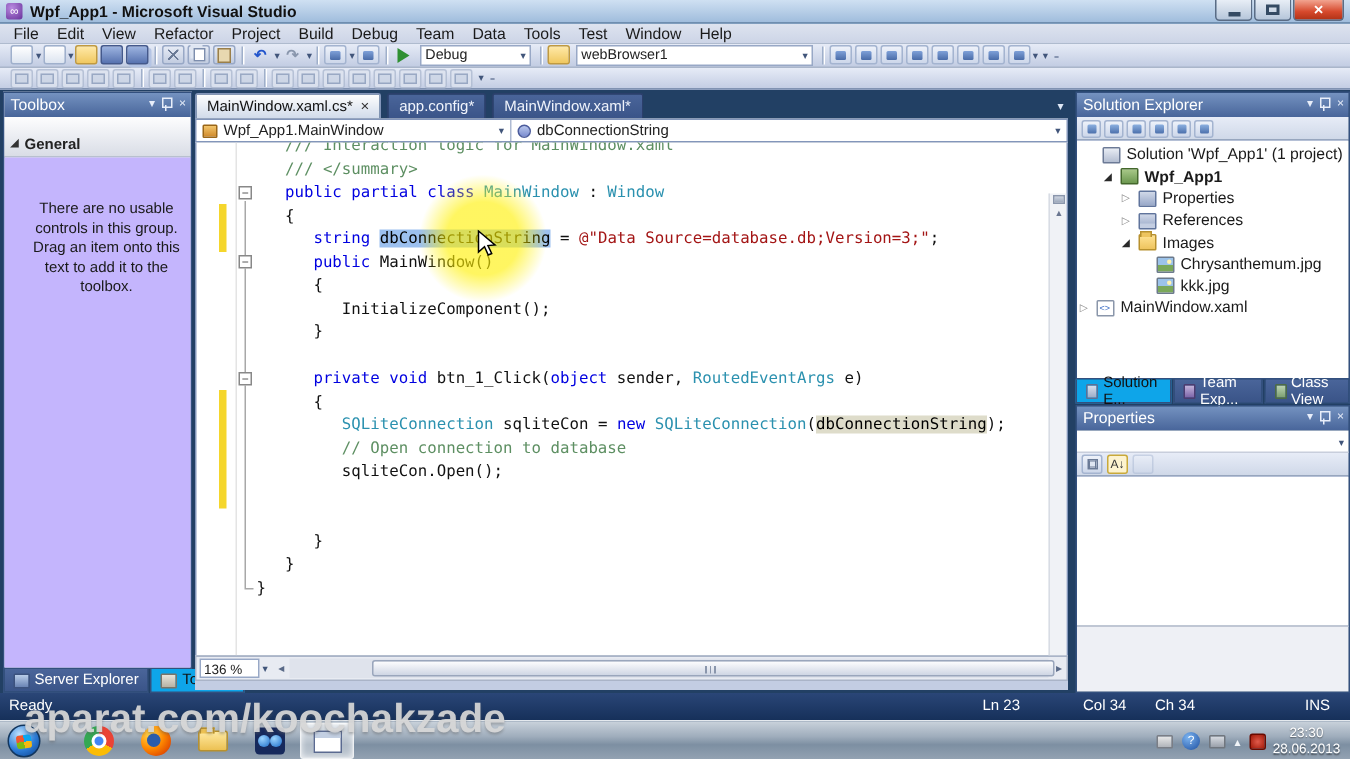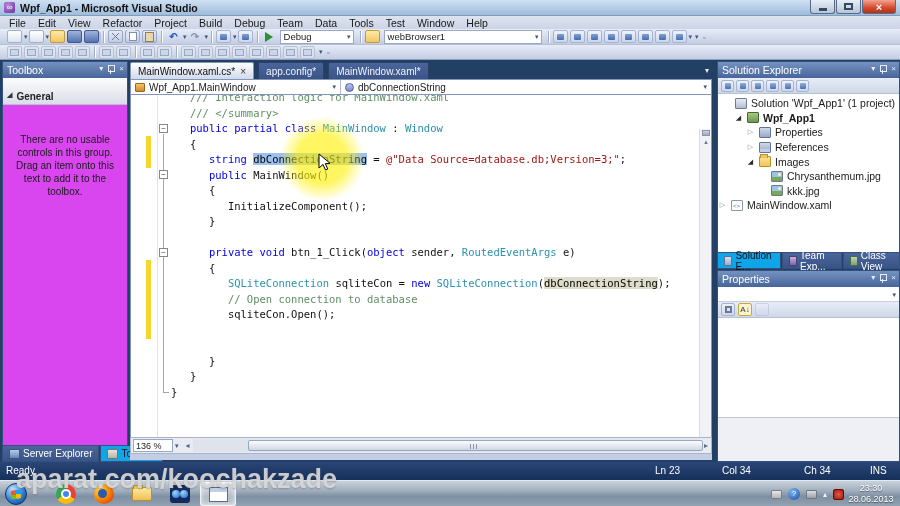--- a/index.html
+++ b/index.html
@@ -55,21 +55,21 @@
   .twbtns { position:absolute; right:3px; top:2px; display:flex; align-items:center; gap:4px; color:#e8eefa; }
   .twbtns .g { font-size:8px; line-height:10px; }
   .pin-icon { width:8px; height:10px; position:relative; }
   .pin-icon::before { content:""; position:absolute; left:1px; top:1px; width:5px; height:5px; border:1px solid #e8eefa; }
   .pin-icon::after { content:""; position:absolute; left:3px; top:6px; width:1px; height:4px; background:#e8eefa; }
 
   
   .toolbox { position:absolute; left:2px; top:61px; width:126px; height:385px; background:#f4f6fa; border:1px solid #33507e; display:flex; flex-direction:column; }
   .tbx-section { height:15px; background:linear-gradient(#fdfdfe,#d9dde6); border-bottom:1px solid #b8c0cf; font-size:10px; font-weight:bold; color:#222; display:flex; align-items:flex-start; padding:13px 4px; gap:4px; }
   .tbx-section .exp { font-size:7px; color:#333; }
-  .tbx-body { flex:1; background:#d946ef; display:flex; justify-content:center; padding-top:28px; }
+  .tbx-body { flex:1; background:#c4b5fd; display:flex; justify-content:flex-end; padding-top:28px; }
   .tbx-empty { width:112px; font-size:10px; color:#1a1a1a; text-align:center; line-height:13px; }
 
   
   .left-tabs { position:absolute; left:2px; top:446px; height:16px; display:flex; gap:1px; }
   .dock-tab { display:flex; align-items:center; gap:3px; font-size:10px; padding:0 6px; border:1px solid #33507e; border-top:none; background:linear-gradient(#4a659a,#3a5488); color:#fff; }
   .dock-tab.active { background:#0ea5e9; color:#111; }
   .mini-ico { width:11px; height:10px; border-radius:1px; }
   .ik-server { background:linear-gradient(#b8cce8,#6a84b4); border:1px solid #3c527e; }
   .ik-toolbox { background:linear-gradient(#e8e4da,#b8b2a4); border:1px solid #7a7468; }
   .ik-generic { background:linear-gradient(#d8e0ee,#9cacc8); border:1px solid #5c6f94; }
@@ -167,21 +167,21 @@
   .pt-grid { width:7px; height:7px; background:
     linear-gradient(#6a7a96 1px, transparent 1px) 0 0/4px 4px,
     linear-gradient(90deg,#6a7a96 1px, transparent 1px) 0 0/4px 4px, #dfe6f2; border:1px solid #6a7a96; }
   .prop-grid { flex:1; background:#fff; }
   .prop-desc { height:44px; background:#eef0f5; border-top:1px solid #c0c6d4; }
 
   
   .statusbar { position:absolute; left:0; top:462px; width:900px; height:18px; background:linear-gradient(#2a4677,#16305a); color:#fff; font-size:10px; }
   .sb-ready { position:absolute; left:6px; top:3px; }
   .sb-f { position:absolute; top:3px; }
-  .sb-ln { left:655px; } .sb-col { left:722px; } .sb-ch { left:804px; } .sb-ins { left:870px; }
+  .sb-ln { left:655px; } .sb-col { left:722px; } .sb-ch { left:770px; } .sb-ins { left:870px; }
 
   
   .taskbar { position:absolute; left:0; top:480px; width:900px; height:26px; background:linear-gradient(#c9d2db,#9fadbc 40%,#7d8fa2 62%,#93a2b2); border-top:1px solid #e4e9ee; }
   .orb { position:absolute; left:5px; top:2px; width:22px; height:22px; border-radius:50%; background:radial-gradient(circle at 35% 28%, #bfe3ff, #2d7cd6 55%, #0a3f8c); border:1px solid #12365e; display:flex; align-items:center; justify-content:center; }
   .orb .flag { width:10px; height:9px; background:conic-gradient(#05a6f0 0 25%, #ffba08 0 50%, #81bc06 0 75%, #f35325 0); border-radius:2px; transform:rotate(-8deg); opacity:.95; }
   .tb-apps { position:absolute; left:48px; top:0; height:26px; display:flex; align-items:center; gap:2px; }
   .appbtn { width:36px; height:24px; display:flex; align-items:center; justify-content:center; border-radius:2px; border:1px solid transparent; }
   .appbtn.active { background:rgba(255,255,255,.42); border-color:rgba(255,255,255,.75); box-shadow:inset 0 0 4px rgba(255,255,255,.8); }
   .ak-chrome { width:20px; height:20px; border-radius:50%; background:conic-gradient(#ea4335 0 33%, #fbbc05 0 66%, #34a853 0); position:relative; }
   .ak-chrome::after { content:""; position:absolute; left:5px; top:5px; width:10px; height:10px; border-radius:50%; background:#4285f4; border:2px solid #fff; box-sizing:border-box; }

